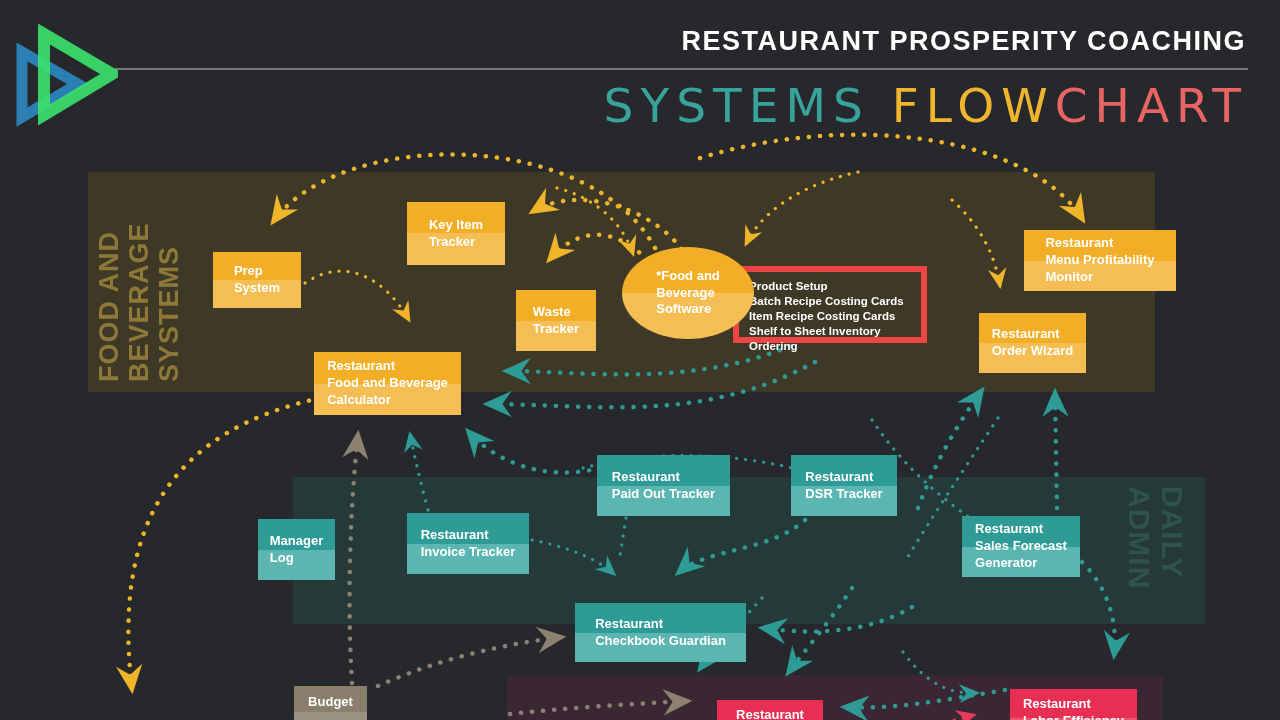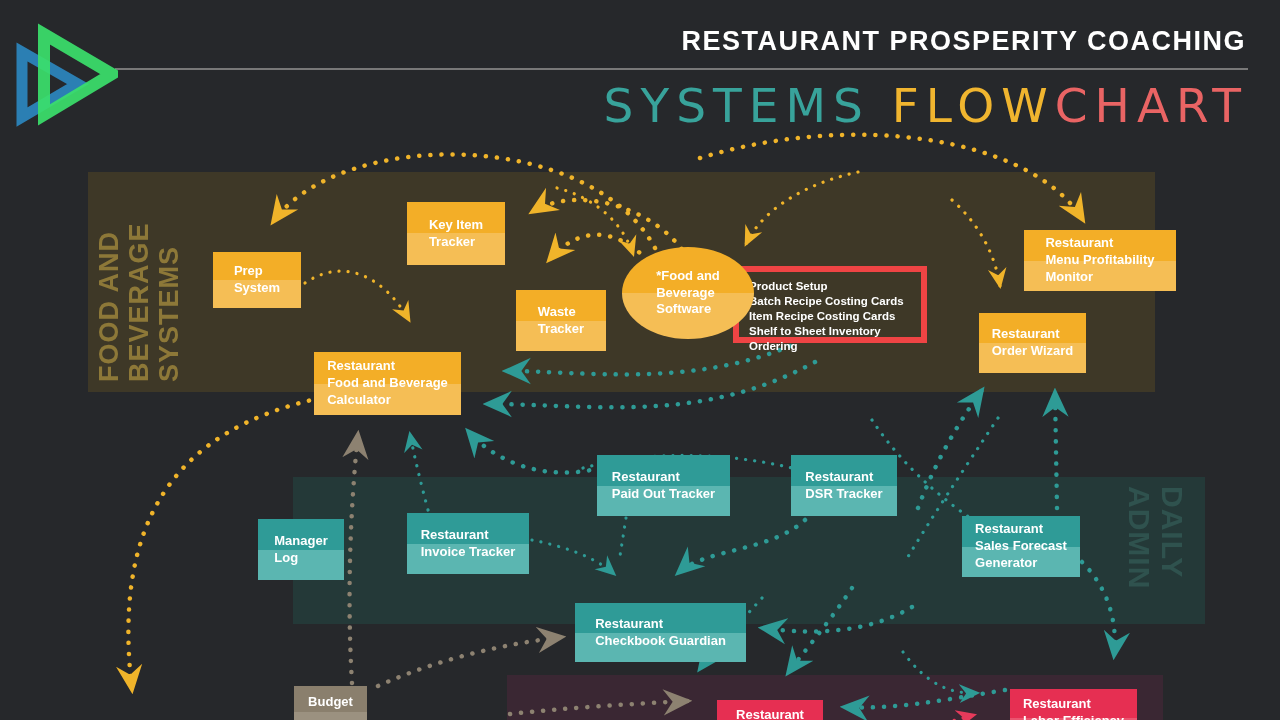--- a/index.html
+++ b/index.html
@@ -137,40 +137,40 @@
     <path class="dots c-g" d="M378 686 C440 658, 505 644, 562 637" marker-end="url(#ah-g)"></path>
     <path class="dots c-g" d="M510 714 C565 708, 630 704, 688 701" marker-end="url(#ah-g)"></path>
 
     <path class="dots c-r thin" d="M928 728 C948 722, 962 718, 974 715" marker-end="url(#ah-r)"></path>
   </svg>
 
   <div class="node yellow" style="left:213px; top:252px; width:88px;  height:56px;">Prep
 System</div>
   <div class="node yellow" style="left:407px; top:202px; width:98px;  height:63px;">Key Item
 Tracker</div>
-  <div class="node yellow" style="left:516px; top:290px; width:90px;  height:61px;">Waste
+  <div class="node yellow" style="left:516px; top:290px; width:80px;  height:61px;">Waste
 Tracker</div>
   <div class="node yellow" style="left:314px; top:352px; width:147px; height:63px;">Restaurant
 Food and Beverage
 Calculator</div>
   <div class="node yellow ellipse" style="left:622px; top:247px; width:132px; height:92px;">*Food and
 Beverage
 Software</div>
   <div class="listbox" style="left:733px; top:266px; width:194px; height:77px;">Product Setup
 Batch Recipe Costing Cards
 Item Recipe Costing Cards
 Shelf to Sheet Inventory
 Ordering</div>
   <div class="node yellow" style="left:1024px; top:230px; width:152px; height:61px;">Restaurant
 Menu Profitability
 Monitor</div>
   <div class="node yellow" style="left:979px; top:313px; width:107px; height:60px;">Restaurant
 Order Wizard</div>
 
-  <div class="node teal" style="left:258px; top:519px; width:86px;  height:61px;">Manager
+  <div class="node teal" style="left:258px; top:519px; width:77px;  height:61px;">Manager
 Log</div>
   <div class="node teal" style="left:407px; top:513px; width:122px; height:61px;">Restaurant
 Invoice Tracker</div>
   <div class="node teal" style="left:597px; top:455px; width:133px; height:61px;">Restaurant
 Paid Out Tracker</div>
   <div class="node teal" style="left:791px; top:455px; width:106px; height:61px;">Restaurant
 DSR Tracker</div>
   <div class="node teal" style="left:962px; top:516px; width:118px; height:61px;">Restaurant
 Sales Forecast
 Generator</div>

